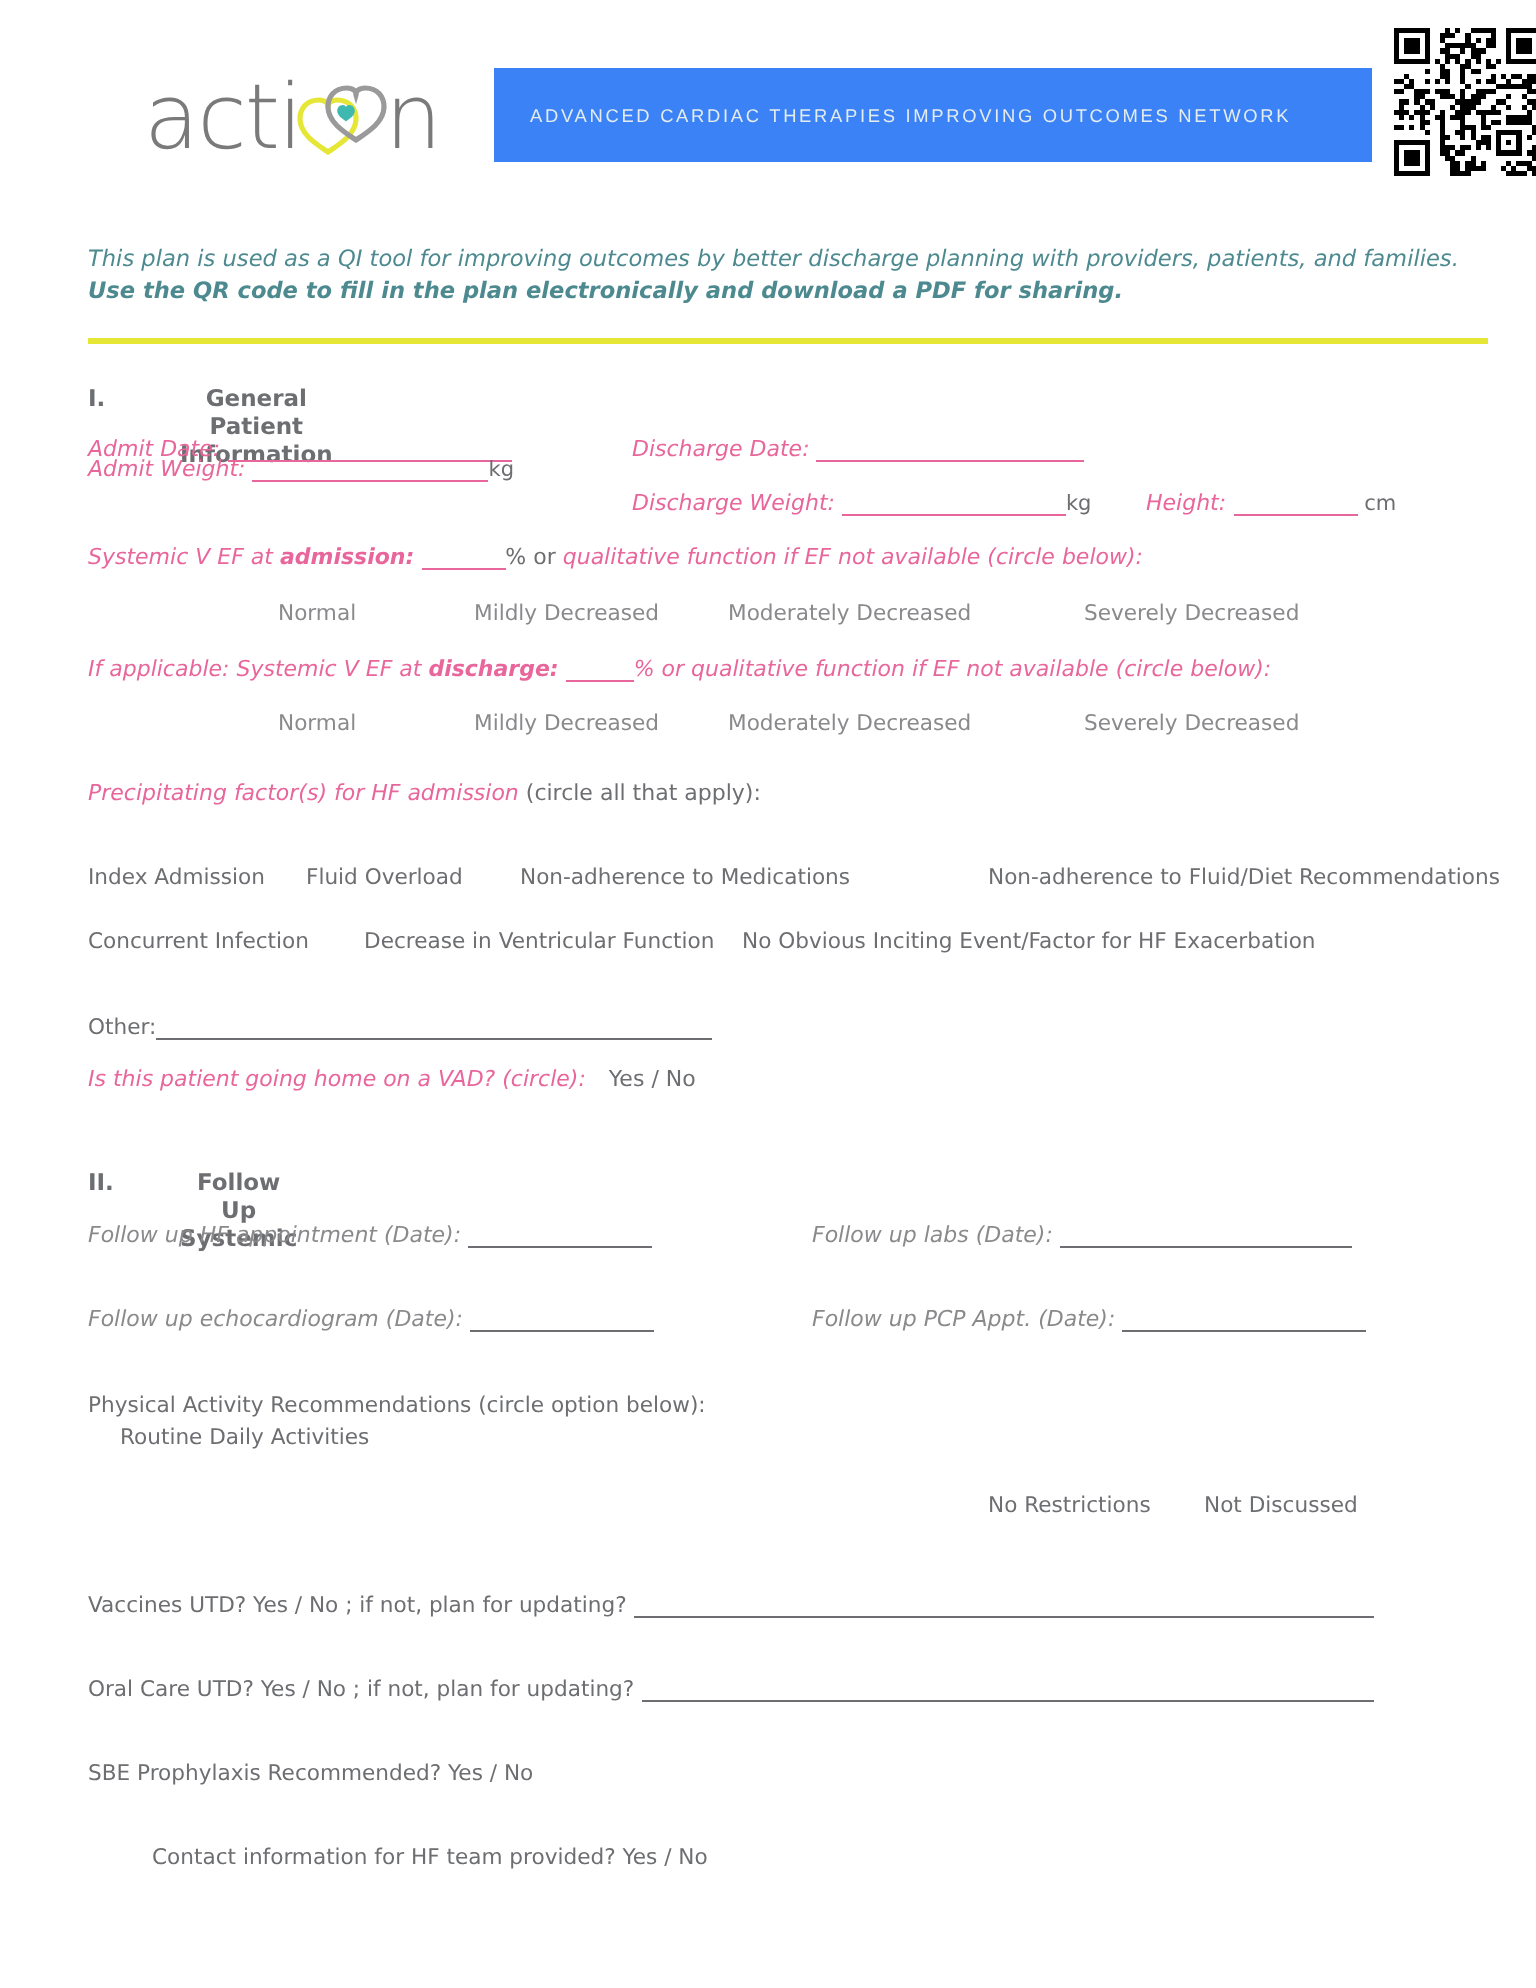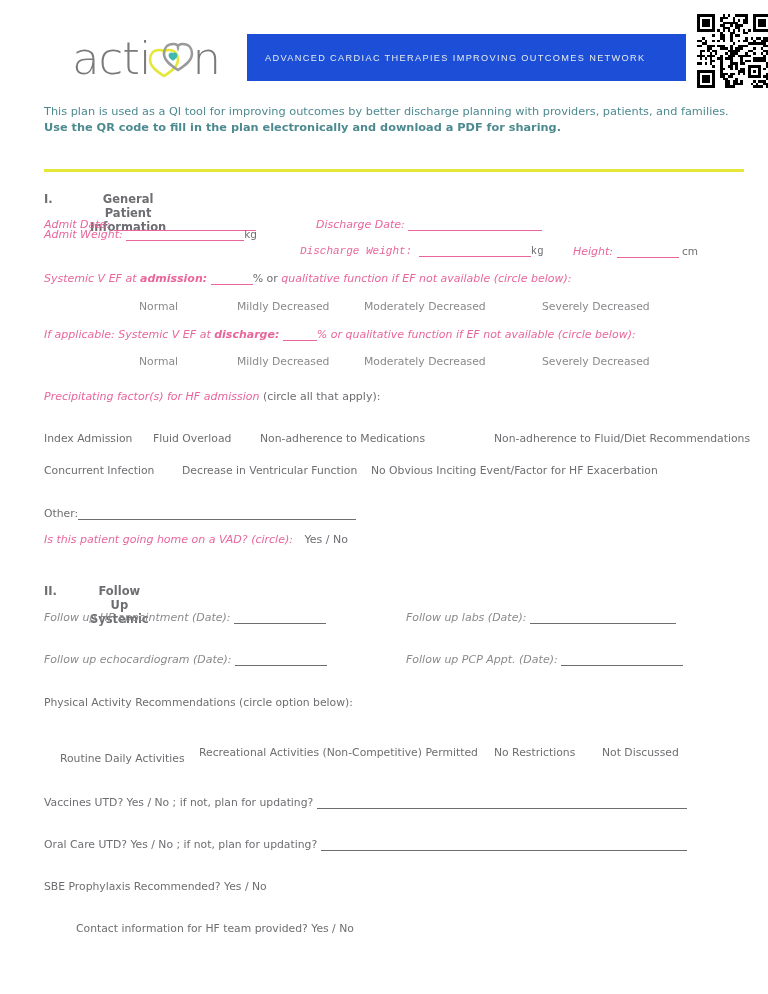--- a/index.html
+++ b/index.html
@@ -57,21 +57,21 @@
     vertical-align: middle;
   }
   .logo-mark svg { position: absolute; left: 0; top: 0; }
 
   .header-bar {
     position: absolute;
     left: 203px;
     top: 34px;
     width: 439px;
     height: 47px;
-    background: #1d4ed8;
+    background: #3b82f6;
   }
   .header-bar-text {
     position: absolute;
     left: 18px;
     top: 0;
     height: 47px;
     display: flex;
     align-items: center;
     color: #e4eced;
     font-size: 9.2px;
@@ -129,23 +129,24 @@
     border-bottom: 1.2px solid #4d8a90;
     height: 11px;
     vertical-align: bottom;
   }
   #meta-date { left: 280px; }
   #meta-initials { left: 466px; }
 
   .subtitle {
     position: absolute;
     left: 44px;
-    top: 104px;
+    top: 122px;
     width: 710px;
     font-size: 11.3px;
+    font-style: italic;
     color: #4d8a90;
     line-height: 1.42;
     font-family: "DejaVu Sans", sans-serif;
   }
   .subtitle .bold { font-weight: bold; }
 
   .divider {
     position: absolute;
     left: 44px;
     top: 169px;
@@ -658,21 +659,21 @@
   </div>
   <div class="fld" style="left:316px; top:218px;">
     <span>Discharge Date:</span>
     <span class="rule-pink" style="width:134px"></span>
   </div>
 
   <div class="fld" style="left:44px; top:228px;">
     <span>Admit Weight:</span>
     <span class="rule-pink" style="width:118px"></span><span class="unit">kg</span>
   </div>
-  <div class="fld" style="left:300px; top:245px;font-family:Liberation Mono, monospace;">
+  <div class="fld" style="left:316px; top:245px;">
     <span>Discharge Weight:</span>
     <span class="rule-pink" style="width:112px"></span><span class="unit">kg</span>
   </div>
   <div class="fld" style="left:573px; top:245px;">
     <span>Height:</span>
     <span class="rule-pink" style="width:62px"></span> <span class="unit">cm</span>
   </div>
 
   <div class="fld" style="left:44px; top:272px;">
     <span>Systemic V EF at </span><span class="b">admission:</span>
@@ -734,22 +735,21 @@
     <span>Follow up echocardiogram (Date):</span>
     <span class="rule-gray" style="width:92px"></span>
   </div>
   <div class="gray-it" style="left:406px; top:653px;">
     <span>Follow up PCP Appt. (Date):</span>
     <span class="rule-gray" style="width:122px"></span>
   </div>
 
   <div class="gray-line" style="left:44px; top:696px;">Physical Activity Recommendations (circle option below):</div>
 
-  <div class="factor" style="left:60px; top:752px;">Routine Daily Activities</div>
-  <div class="factor" style="left:199px; top:746px;">Recreational Activities (Non-Competitive) Permitted</div>
+  <div class="factor" style="left:60px; top:712px;">Routine Daily Activities</div>
   <div class="factor" style="left:494px; top:746px;">No Restrictions</div>
   <div class="factor" style="left:602px; top:746px;">Not Discussed</div>
 
   <div class="gray-line" style="left:44px; top:796px;">
     <span>Vaccines UTD? Yes  /  No ; if not, plan for updating?</span> <span class="rule-gray" style="width:370px"></span>
   </div>
 
   <div class="gray-line" style="left:44px; top:838px;">
     <span>Oral Care UTD? Yes  /  No ; if not, plan for updating?</span> <span class="rule-gray" style="width:366px"></span>
   </div>

